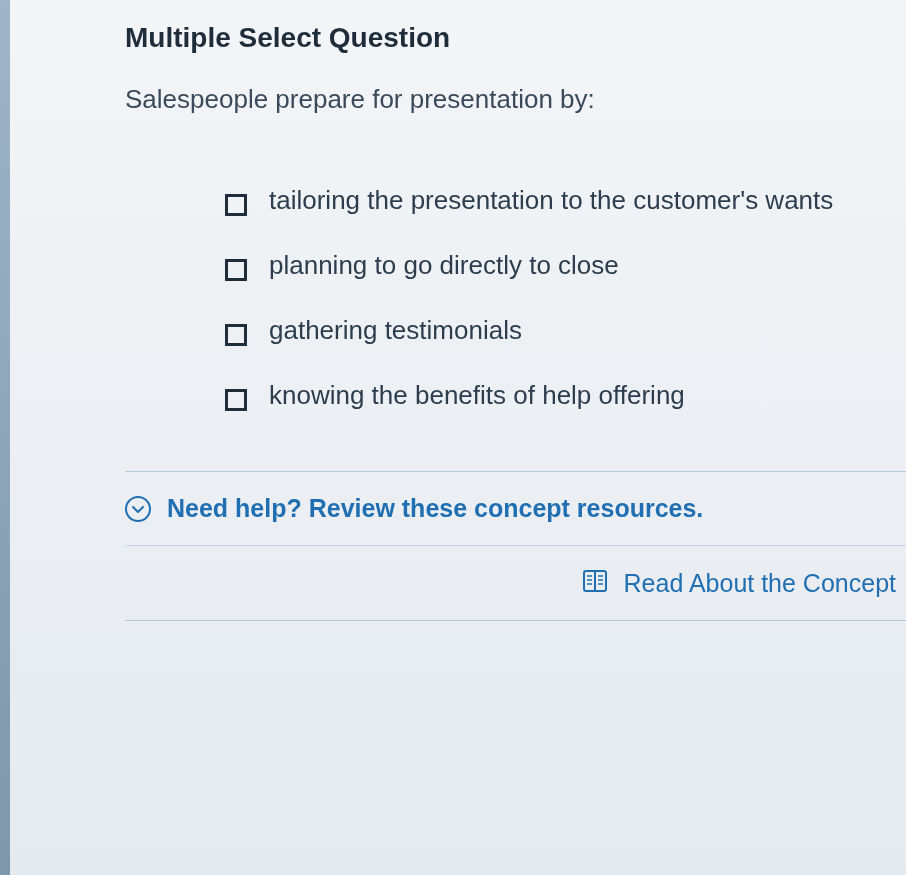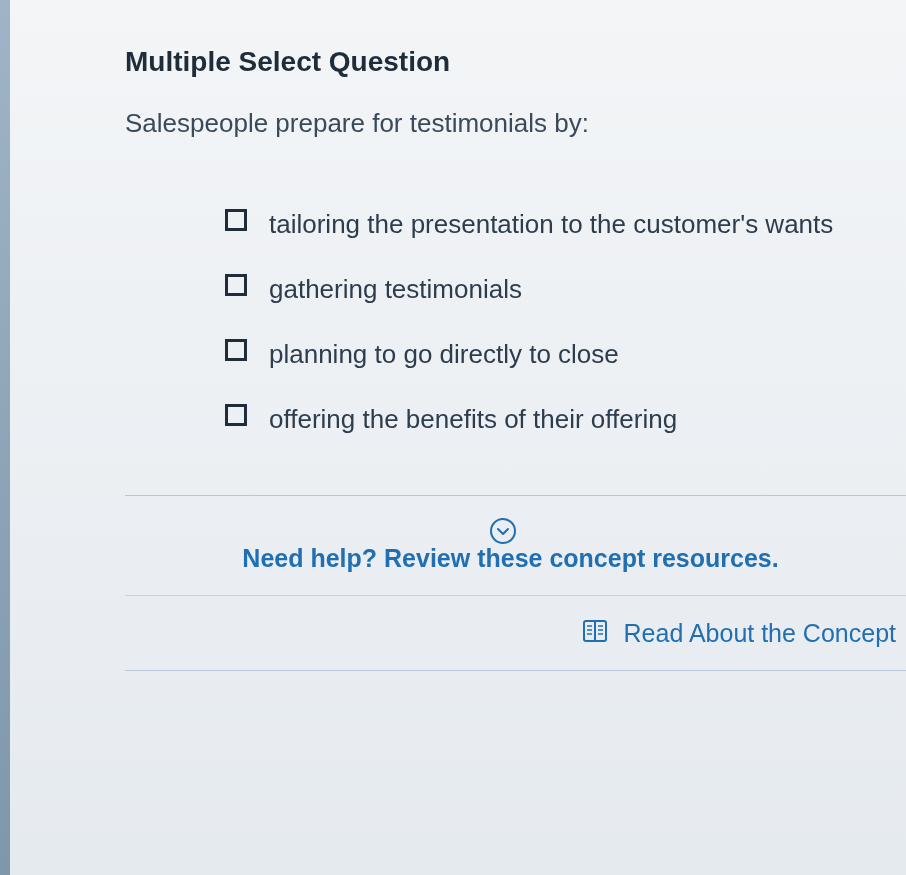--- a/index.html
+++ b/index.html
@@ -6,21 +6,21 @@
   html, body {
     margin: 0;
     padding: 0;
     width: 906px;
     height: 875px;
     font-family: -apple-system, BlinkMacSystemFont, "Segoe UI", Helvetica, Arial, sans-serif;
     background: #eef1f4;
     color: #2c3e50;
   }
   .page {
-    padding: 36px 0 0 40px;
+    padding: 12px 0 0 40px;
     width: 906px;
     height: 875px;
     position: relative;
     background: linear-gradient(180deg, #f3f5f7 0%, #e5eaef 100%);
   }
   .left-bar {
     position: absolute;
     left: 0; top: 0;
     width: 10px; height: 100%;
     background: linear-gradient(180deg, #9fb4c7 0%, #7e97ab 100%);
@@ -41,21 +41,21 @@
     font-size: 26px;
     font-weight: 400;
     color: #3a4a5a;
     margin: 0 0 70px 85px;
   }
   .options {
     margin-left: 185px;
   }
   .option {
     display: flex;
-    align-items: flex-start;
+    align-items: flex-end;
     margin-bottom: 34px;
     cursor: pointer;
   }
   .checkbox {
     width: 22px;
     height: 22px;
     border: 3px solid #1f2d3a;
     margin-right: 22px;
     flex-shrink: 0;
     background: transparent;
@@ -71,21 +71,20 @@
     border: 1px solid #b7c9d8;
     border-left: none;
     border-right: none;
   }
   .help-header {
     display: flex;
     align-items: center;
     padding: 22px 10px 22px 0;
     border-bottom: 1px solid #c7d5e1;
     cursor: pointer;
-    flex-direction: column;
   }
   .chevron-circle {
     width: 26px;
     height: 26px;
     border: 2px solid #1f6fb2;
     border-radius: 50%;
     display: flex;
     align-items: center;
     justify-content: center;
     margin-right: 16px;
@@ -114,42 +113,42 @@
     font-weight: 400;
   }
 </style>
 </head>
 <body>
 
 <div class="page">
   <div class="left-bar"></div>
 
   <div class="q-type">Multiple Select Question</div>
-  <div class="q-stem">Salespeople prepare for testimonials by:</div>
+  <div class="q-stem">Salespeople prepare for presentation by:</div>
 
   <div class="options">
 
     <div class="option">
       <div class="checkbox"></div>
       <span class="option-label">tailoring the presentation to the customer's wants</span>
     </div>
 
     <div class="option">
       <div class="checkbox"></div>
+      <span class="option-label">planning to go directly to close</span>
+    </div>
+
+    <div class="option">
+      <div class="checkbox"></div>
       <span class="option-label">gathering testimonials</span>
     </div>
 
     <div class="option">
       <div class="checkbox"></div>
-      <span class="option-label">planning to go directly to close</span>
-    </div>
-
-    <div class="option">
-      <div class="checkbox"></div>
-      <span class="option-label">offering the benefits of their offering</span>
+      <span class="option-label">knowing the benefits of help offering</span>
     </div>
 
   </div>
 
   <div class="help-section">
     <div class="help-header">
       <span class="chevron-circle">
         <svg width="14" height="14" viewBox="0 0 14 14">
           <polyline points="2,5 7,10 12,5" fill="none" stroke="#1f6fb2" stroke-width="2" stroke-linecap="round" stroke-linejoin="round"></polyline>
         </svg>

